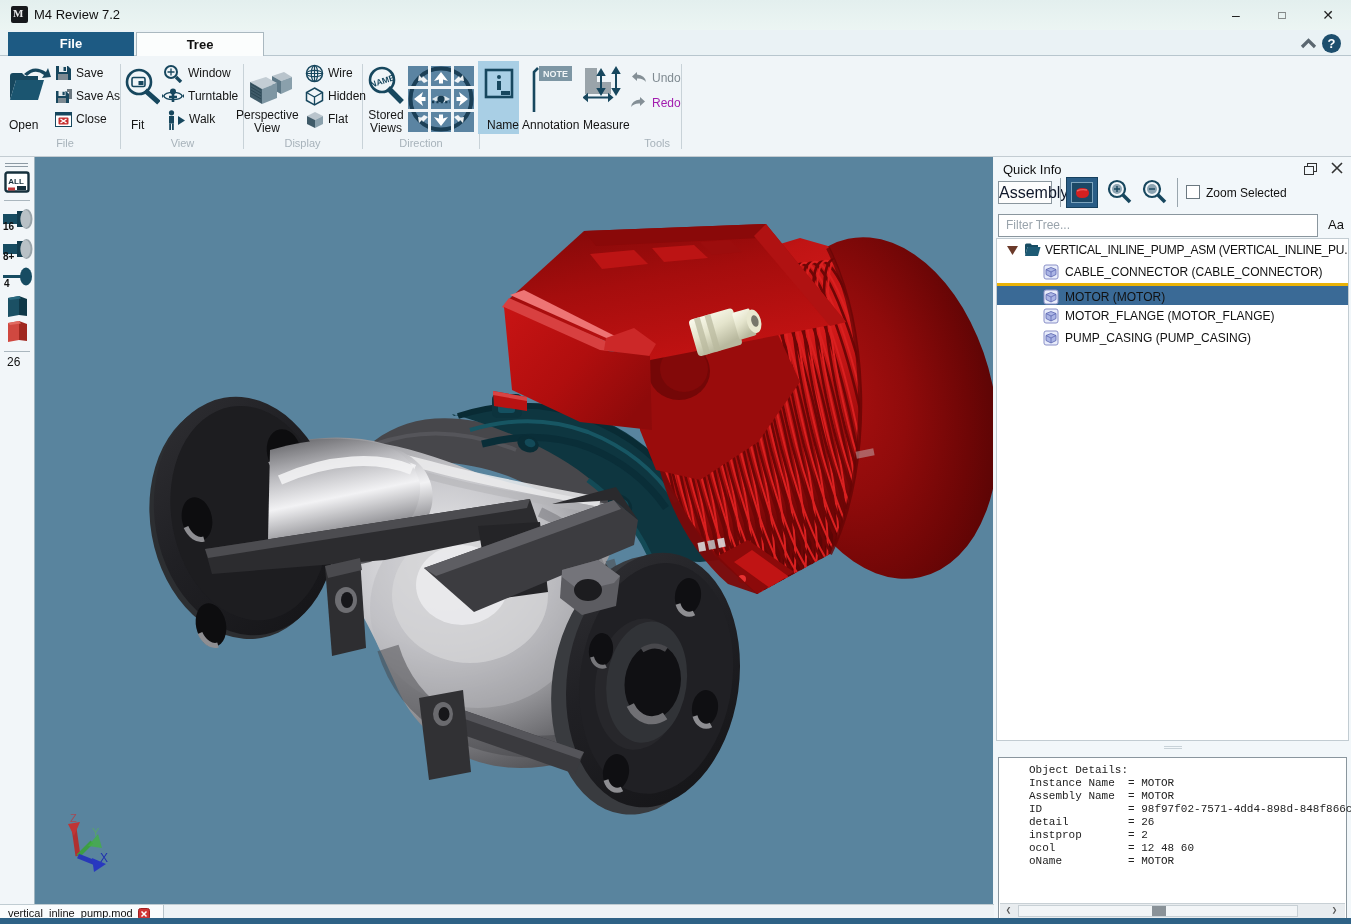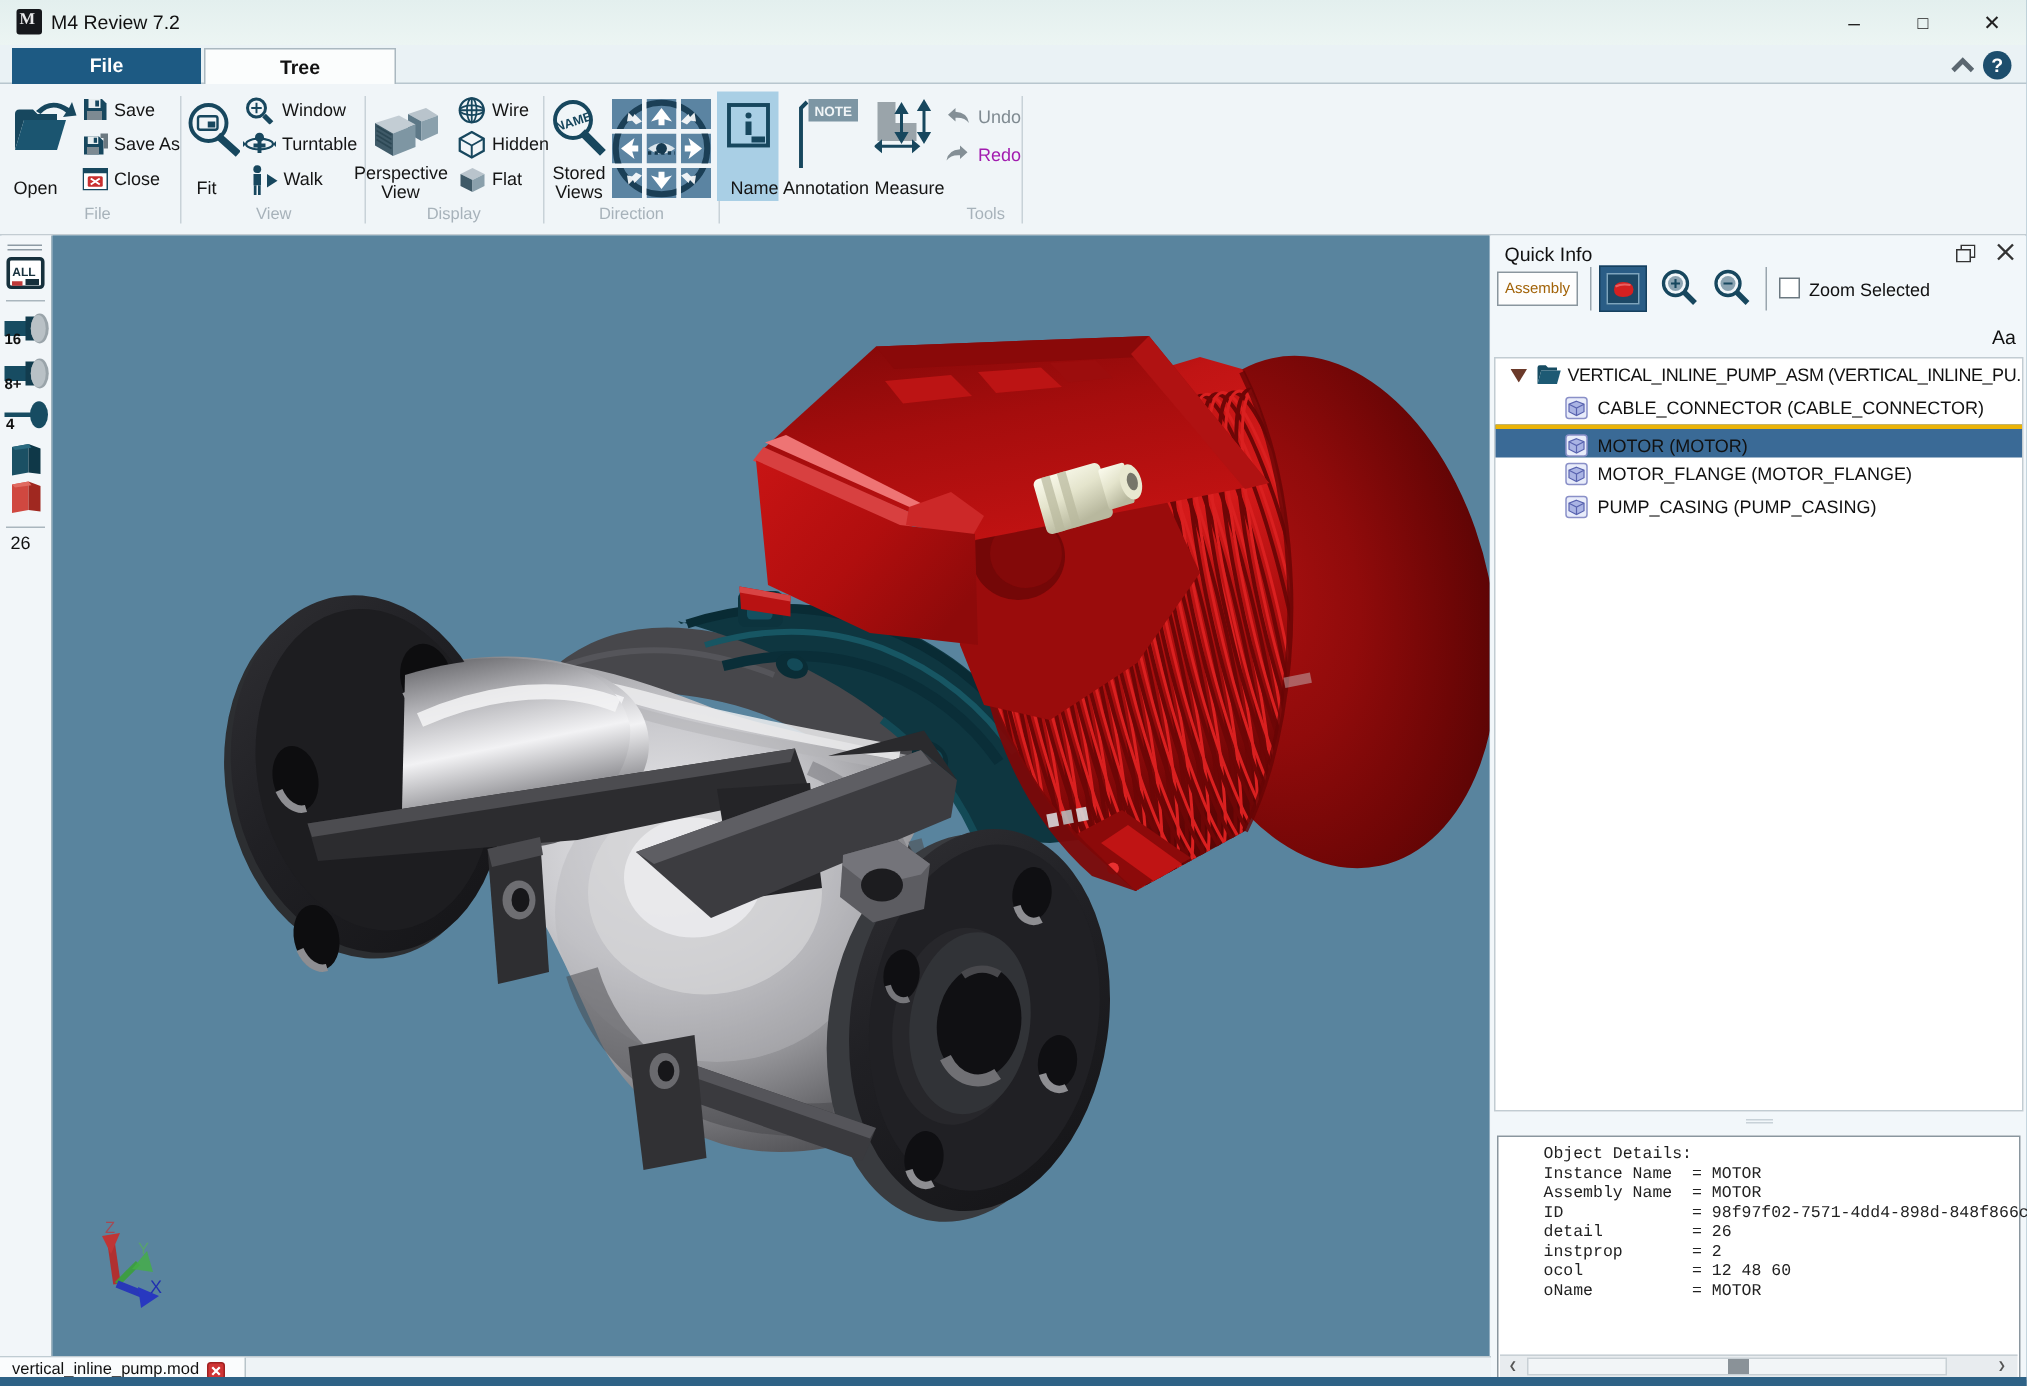--- a/index.html
+++ b/index.html
@@ -551,21 +551,21 @@
 <div id="rpanel">
   <div id="qi-title">Quick Info</div>
   <svg style="position:absolute;right:34px;top:6px;" width="13" height="12" viewBox="0 0 13 12">
     <rect x="3.5" y="0.5" width="9" height="8" fill="none" stroke="#333"></rect>
     <rect x="0.5" y="3.5" width="9" height="8" fill="#f2f7fa" stroke="#333"></rect>
   </svg>
   <svg style="position:absolute;right:8px;top:5px;" width="12" height="12" viewBox="0 0 12 12">
     <path d="M1 1 L11 11 M11 1 L1 11" stroke="#333" stroke-width="1.6"></path>
   </svg>
 
-  <div style="position:absolute;left:4px;top:24px;width:54px;height:23px;background:#fdfdfd;border:1px solid #8a969e;font-size:10px;text-align:center;line-height:21px;color:#a16207;">Assembly</div>
+  <div style="position:absolute;left:4px;top:24px;width:54px;height:23px;background:#fdfdfd;border:1px solid #8a969e;font-size:16px;text-align:center;line-height:21px;color:#0f172a;">Assembly</div>
   <div style="position:absolute;left:66px;top:21px;width:1px;height:29px;background:#9aa6ae;"></div>
   <div style="position:absolute;left:72px;top:20px;width:32px;height:31px;background:#2a5d86;border:1px solid #16405e;">
     <div style="position:absolute;left:4px;top:4px;width:22px;height:21px;background:#1c4866;border:1px solid #7da4bd;">
       <svg style="position:absolute;left:1px;top:2px;" width="19" height="16" viewBox="0 0 19 16">
         <path d="M3 8 Q3 3 9 3 Q16 3 16 8 Q16 13 9 13 Q3 13 3 8 Z" fill="#d42020"></path>
         <path d="M4 6 Q8 4 14 5" stroke="#e86060" stroke-width="1.4" fill="none"></path>
       </svg>
     </div>
   </div>
   <svg style="position:absolute;left:112px;top:22px;" width="27" height="27" viewBox="0 0 27 27">
@@ -577,20 +577,21 @@
   <svg style="position:absolute;left:147px;top:22px;" width="27" height="27" viewBox="0 0 27 27">
     <circle cx="11" cy="10" r="8" fill="none" stroke="#17475e" stroke-width="2.2"></circle>
     <circle cx="11" cy="10" r="5" fill="#8ca4b2"></circle>
     <path d="M8 10 L14 10" stroke="#17475e" stroke-width="1.4"></path>
     <path d="M17 16 L24 23" stroke="#17475e" stroke-width="3.6"></path>
   </svg>
   <div style="position:absolute;left:183px;top:21px;width:1px;height:29px;background:#9aa6ae;"></div>
   <div style="position:absolute;left:192px;top:28px;width:14px;height:14px;background:#fff;border:1px solid #6b7880;"></div>
   <div style="position:absolute;left:212px;top:29px;font-size:12px;color:#111;">Zoom Selected</div>
 
+  <div style="position:absolute;left:4px;top:57px;width:320px;height:23px;background:#fff;border:1px solid #8a969e;font-size:12px;color:#9aa4ac;line-height:21px;padding-left:7px;">Filter Tree...</div>
   <div style="position:absolute;left:334px;top:60px;font-size:13px;color:#111;">Aa</div>
   <div id="tree">
     <div class="trow" style="padding-left:48px;letter-spacing:-0.3px;">
       <svg style="position:absolute;left:10px;top:7px;" width="11" height="9" viewBox="0 0 11 9">
           <path d="M0 0 L11 0 L5.5 9 Z" fill="#6b3a2a"></path>
         </svg>
       <svg style="position:absolute;left:27px;top:3px;" width="17" height="15" viewBox="0 0 17 15">
           <path d="M1 14 L1 3 Q1 1.5 2.5 1.5 L6.5 1.5 L8 3 L14 3 L14 5 L3.5 5 Z" fill="#174c62"></path>
           <path d="M1 14 L3.5 5 L16.5 5 L14 14 Z" fill="#1d5a74"></path>
         </svg>

